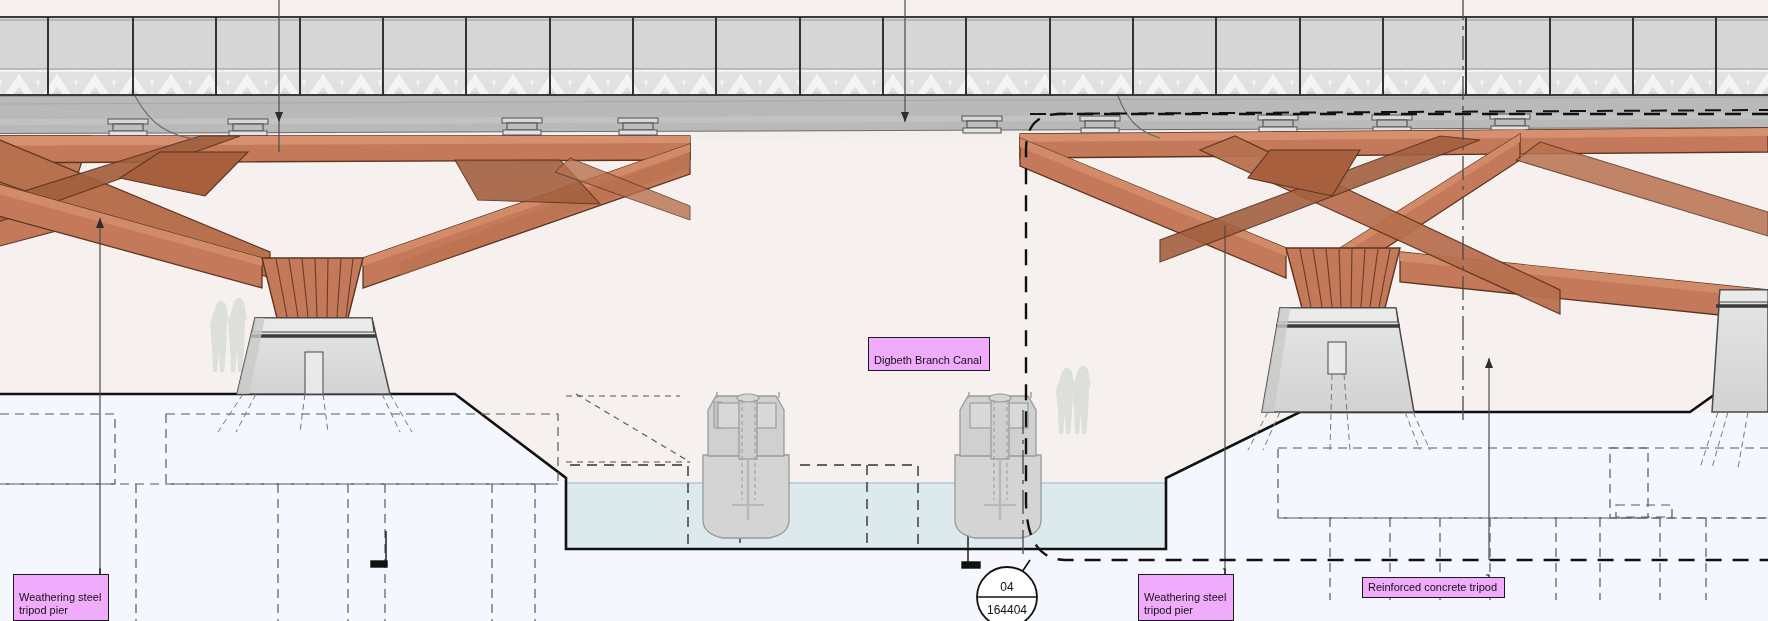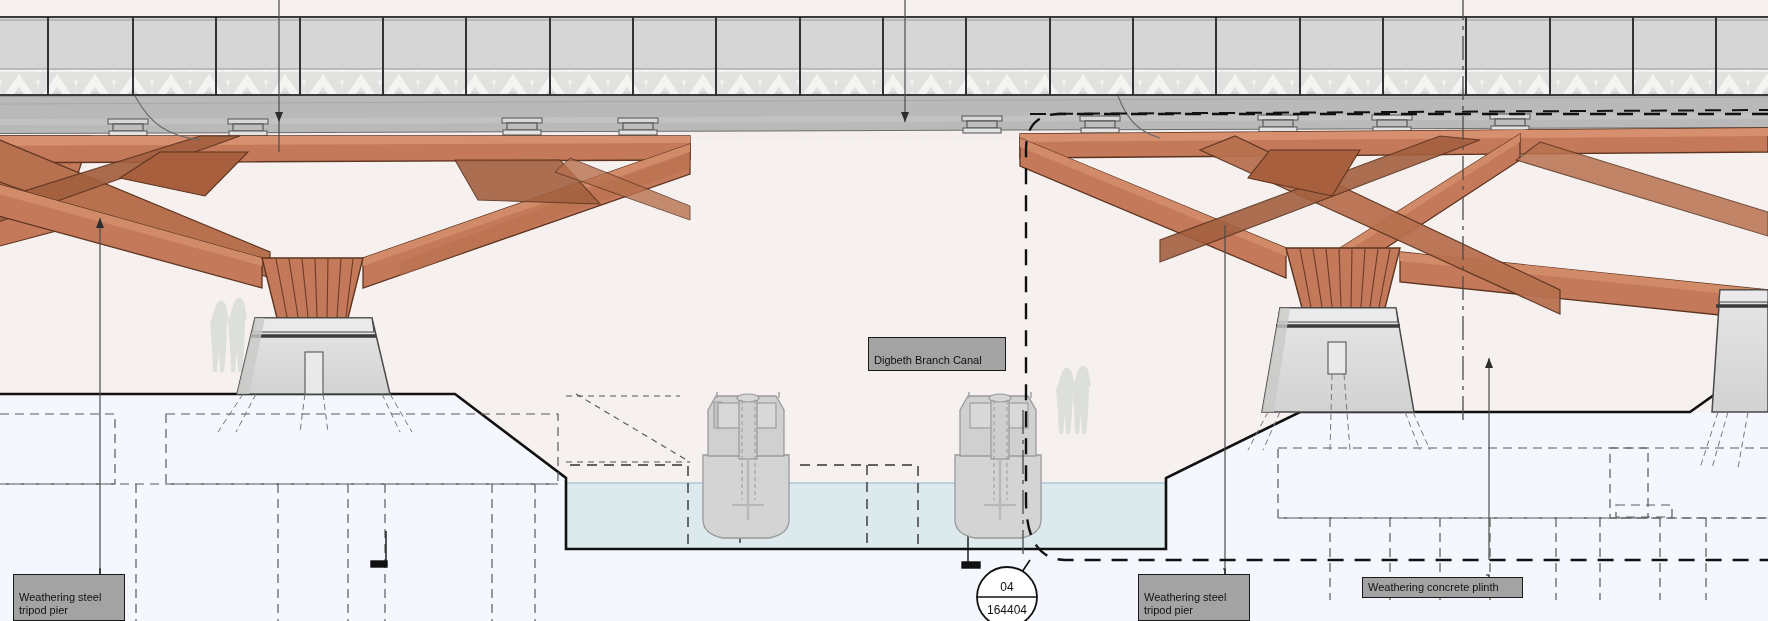--- a/index.html
+++ b/index.html
@@ -1,23 +1,23 @@
 <!DOCTYPE html>
 <html><head>
 <meta charset="utf-8">
 <title>Bridge Elevation Drawing</title>
 <style>
   html,body{margin:0;padding:0;background:#ffffff;}
   body{font-family:"Liberation Sans", sans-serif;}
   #stage{position:relative;width:1768px;height:621px;overflow:hidden;background:#f6f1ef;}
   #stage svg.layer{position:absolute;left:0;top:0;width:1768px;height:621px;}
   .callout-box{
-    position:absolute;background:#a3a3a3;border:1px solid #1a1a1a;
+    position:absolute;background:#f0abfc;border:1px solid #1a1a1a;
     font-family:"Liberation Sans", sans-serif;font-size:11px;color:#111;
-    line-height:13px;padding:3px 23px 3px 5px;white-space:pre-line;
+    line-height:13px;padding:3px 7px 3px 5px;white-space:pre-line;
   }
   .callout-box.single{white-space:nowrap;}
   #marker-text-top,#marker-text-bot{
     font-family:"Liberation Sans", sans-serif;font-size:12px;fill:#111;text-anchor:middle;
   }
 </style>
 </head>
 <body>
 
 <div id="stage">
@@ -426,16 +426,16 @@
     <span>Weathering steel
 tripod pier</span>
   </div>
 
   <div class="callout-box" id="cb-pier-right" style="left:1138px;top:574px;">
     <span>Weathering steel
 tripod pier</span>
   </div>
 
   <div class="callout-box single" id="cb-plinth" style="left:1362px;top:577px;">
-    <span>Weathering concrete plinth</span>
+    <span>Reinforced concrete tripod</span>
   </div>
 
 </div>
 
 </body></html>

